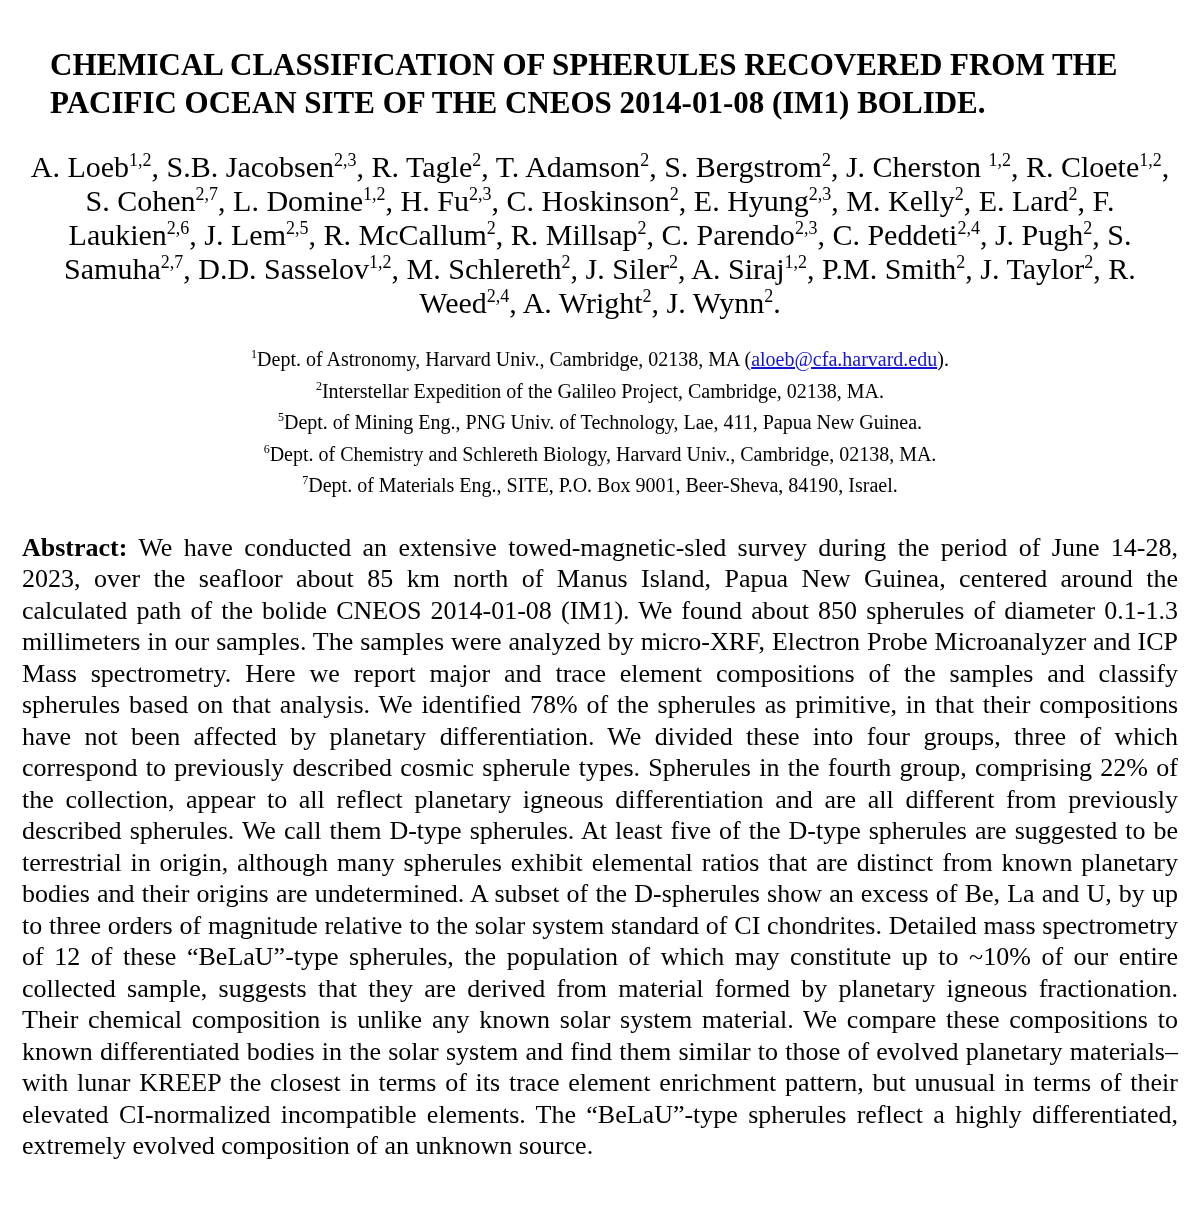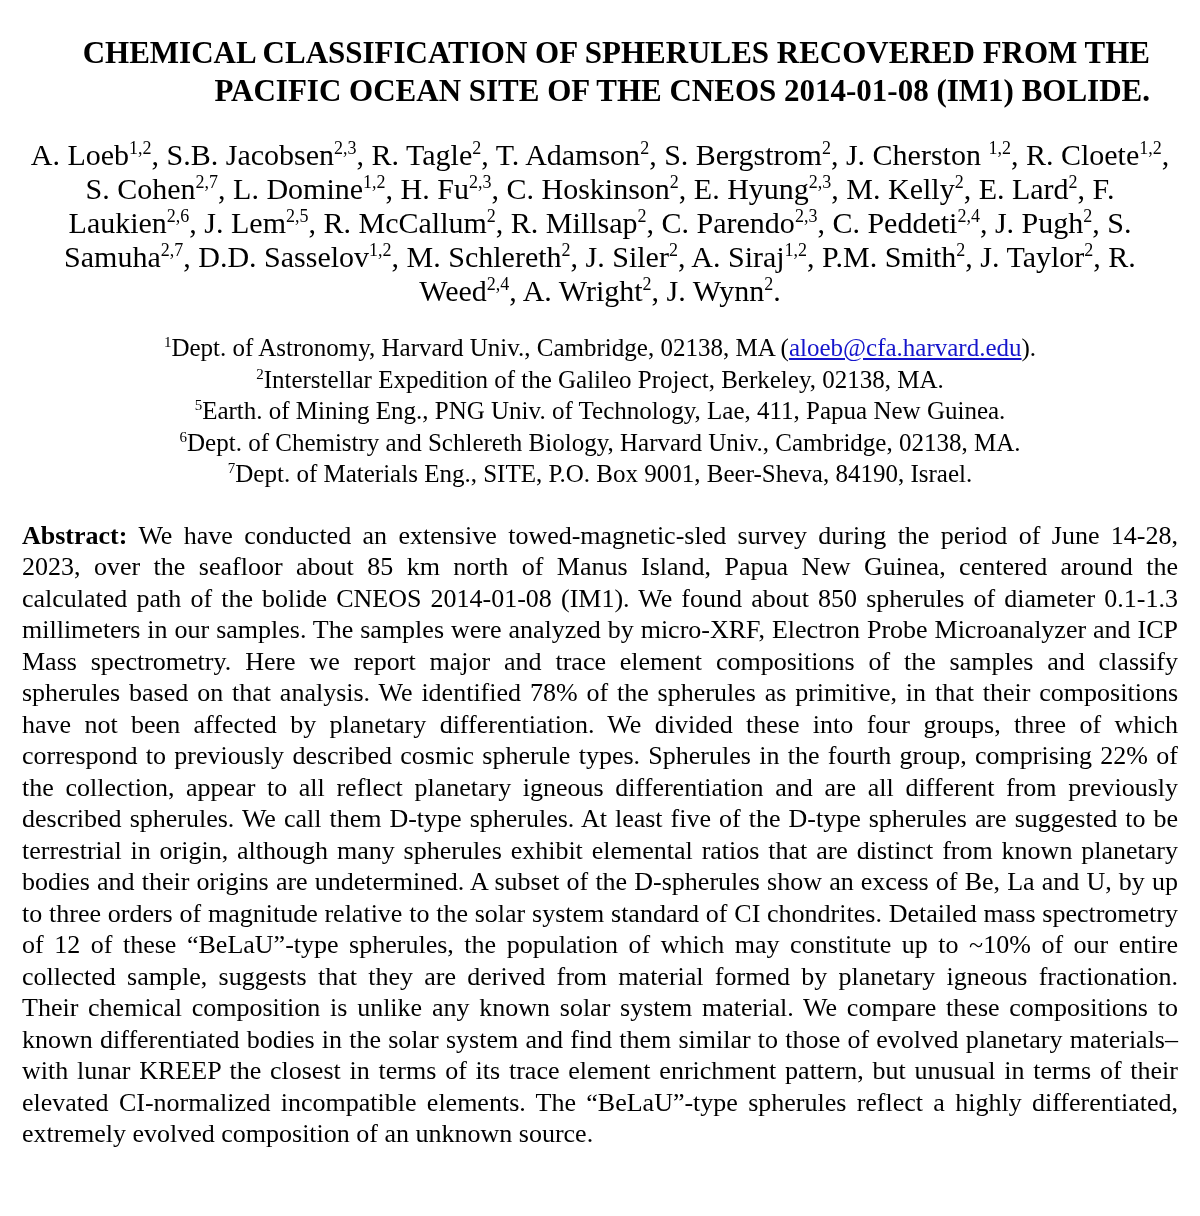--- a/index.html
+++ b/index.html
@@ -12,38 +12,38 @@
   .page {
     width: 1200px;
     min-height: 1216px;
     padding: 30px 22px 40px 22px;
     background: #ffffff;
   }
   .paper-title {
     font-weight: bold;
     font-size: 31px;
     line-height: 38px;
-    text-align: right;
+    text-align: left;
     max-width: 1100px;
-    margin: 4px auto;
+    margin: 16px auto;
   }
   .authors {
     margin-top: 28px;
     font-size: 30px;
     line-height: 34px;
     text-align: center;
   }
   sup {
     font-size: 0.60em;
     line-height: 0;
     vertical-align: super;
   }
   .affiliations {
     margin-top: 24px;
-    font-size: 25px;
+    font-size: 20px;
     line-height: 31.5px;
     text-align: center;
   }
   .email {
     color: #1414cc;
     text-decoration: underline;
     cursor: pointer;
   }
   .abstract {
     margin-top: 30px;
@@ -57,21 +57,21 @@
 <body>
 
 <div class="page">
 
   <h1 class="paper-title">CHEMICAL CLASSIFICATION OF SPHERULES RECOVERED FROM THE PACIFIC OCEAN SITE OF THE CNEOS 2014-01-08 (IM1) BOLIDE.</h1>
 
   <div class="authors"><span class="author"><span>A. Loeb</span><sup>1,2</sup><span>, </span></span><span class="author"><span>S.B. Jacobsen</span><sup>2,3</sup><span>, </span></span><span class="author"><span>R. Tagle</span><sup>2</sup><span>, </span></span><span class="author"><span>T. Adamson</span><sup>2</sup><span>, </span></span><span class="author"><span>S. Bergstrom</span><sup>2</sup><span>, </span></span><span class="author"><span>J. Cherston </span><sup>1,2</sup><span>, </span></span><span class="author"><span>R. Cloete</span><sup>1,2</sup><span>,  </span></span><span class="author"><span>S. Cohen</span><sup>2,7</sup><span>, </span></span><span class="author"><span>L. Domine</span><sup>1,2</sup><span>, </span></span><span class="author"><span>H. Fu</span><sup>2,3</sup><span>, </span></span><span class="author"><span>C. Hoskinson</span><sup>2</sup><span>, </span></span><span class="author"><span>E. Hyung</span><sup>2,3</sup><span>, </span></span><span class="author"><span>M. Kelly</span><sup>2</sup><span>, </span></span><span class="author"><span>E. Lard</span><sup>2</sup><span>, </span></span><span class="author"><span>F. Laukien</span><sup>2,6</sup><span>, </span></span><span class="author"><span>J. Lem</span><sup>2,5</sup><span>, </span></span><span class="author"><span>R. McCallum</span><sup>2</sup><span>, </span></span><span class="author"><span>R. Millsap</span><sup>2</sup><span>, </span></span><span class="author"><span>C. Parendo</span><sup>2,3</sup><span>, </span></span><span class="author"><span>C. Peddeti</span><sup>2,4</sup><span>, </span></span><span class="author"><span>J. Pugh</span><sup>2</sup><span>, </span></span><span class="author"><span>S. Samuha</span><sup>2,7</sup><span>, </span></span><span class="author"><span>D.D. Sasselov</span><sup>1,2</sup><span>, </span></span><span class="author"><span>M. Schlereth</span><sup>2</sup><span>, </span></span><span class="author"><span>J. Siler</span><sup>2</sup><span>, </span></span><span class="author"><span>A. Siraj</span><sup>1,2</sup><span>, </span></span><span class="author"><span>P.M. Smith</span><sup>2</sup><span>, </span></span><span class="author"><span>J. Taylor</span><sup>2</sup><span>, </span></span><span class="author"><span>R. Weed</span><sup>2,4</sup><span>, </span></span><span class="author"><span>A. Wright</span><sup>2</sup><span>, </span></span><span class="author"><span>J. Wynn</span><sup>2</sup><span>.</span></span></div>
 
   <div class="affiliations">
       <div class="affil"><sup>1</sup><span>Dept. of Astronomy, Harvard Univ., Cambridge, 02138, MA (</span><a class="email">aloeb@cfa.harvard.edu</a><span>).</span></div>
-      <div class="affil"><sup>2</sup><span>Interstellar Expedition of the Galileo Project, Berkeley, 02138, MA.</span></div>
-      <div class="affil"><sup>5</sup><span>Earth. of Mining Eng., PNG Univ. of Technology, Lae, 411, Papua New Guinea.</span></div>
+      <div class="affil"><sup>2</sup><span>Interstellar Expedition of the Galileo Project, Cambridge, 02138, MA.</span></div>
+      <div class="affil"><sup>5</sup><span>Dept. of Mining Eng., PNG Univ. of Technology, Lae, 411, Papua New Guinea.</span></div>
       <div class="affil"><sup>6</sup><span>Dept. of Chemistry and Schlereth Biology, Harvard Univ., Cambridge, 02138, MA.</span></div>
       <div class="affil"><sup>7</sup><span>Dept. of Materials Eng., SITE, P.O. Box 9001, Beer-Sheva, 84190, Israel.</span></div>
     </div>
 
   <p class="abstract"><b>Abstract:</b> <span>We have conducted an extensive towed-magnetic-sled survey during the period of June 14-28, 2023, over the seafloor about 85 km north of Manus Island, Papua New Guinea, centered around the calculated path of the bolide CNEOS 2014-01-08 (IM1). We found about 850 spherules of diameter 0.1-1.3 millimeters in our samples. The samples were analyzed by micro-XRF, Electron Probe Microanalyzer and ICP Mass spectrometry. Here we report major and trace element compositions of the samples and classify spherules based on that analysis. We identified 78% of the spherules as primitive, in that their compositions have not been affected by planetary differentiation. We divided these into four groups, three of which correspond to previously described cosmic spherule types. Spherules in the fourth group, comprising 22% of the collection, appear to all reflect planetary igneous differentiation and are all different from previously described spherules. We call them D-type spherules. At least five of the D-type spherules are suggested to be terrestrial in origin, although many spherules exhibit elemental ratios that are distinct from known planetary bodies and their origins are undetermined. A subset of the D-spherules show an excess of Be, La and U, by up to three orders of magnitude relative to the solar system standard of CI chondrites. Detailed mass spectrometry of 12 of these “BeLaU”-type spherules, the population of which may constitute up to ~10% of our entire collected sample, suggests that they are derived from material formed by planetary igneous fractionation. Their chemical composition is unlike any known solar system material. We compare these compositions to known differentiated bodies in the solar system and find them similar to those of evolved planetary materials–with lunar KREEP the closest in terms of its trace element enrichment pattern, but unusual in terms of their elevated CI-normalized incompatible elements. The “BeLaU”-type spherules reflect a highly differentiated, extremely evolved composition of an unknown source.</span></p>
 
 </div>
 
 </body></html>

